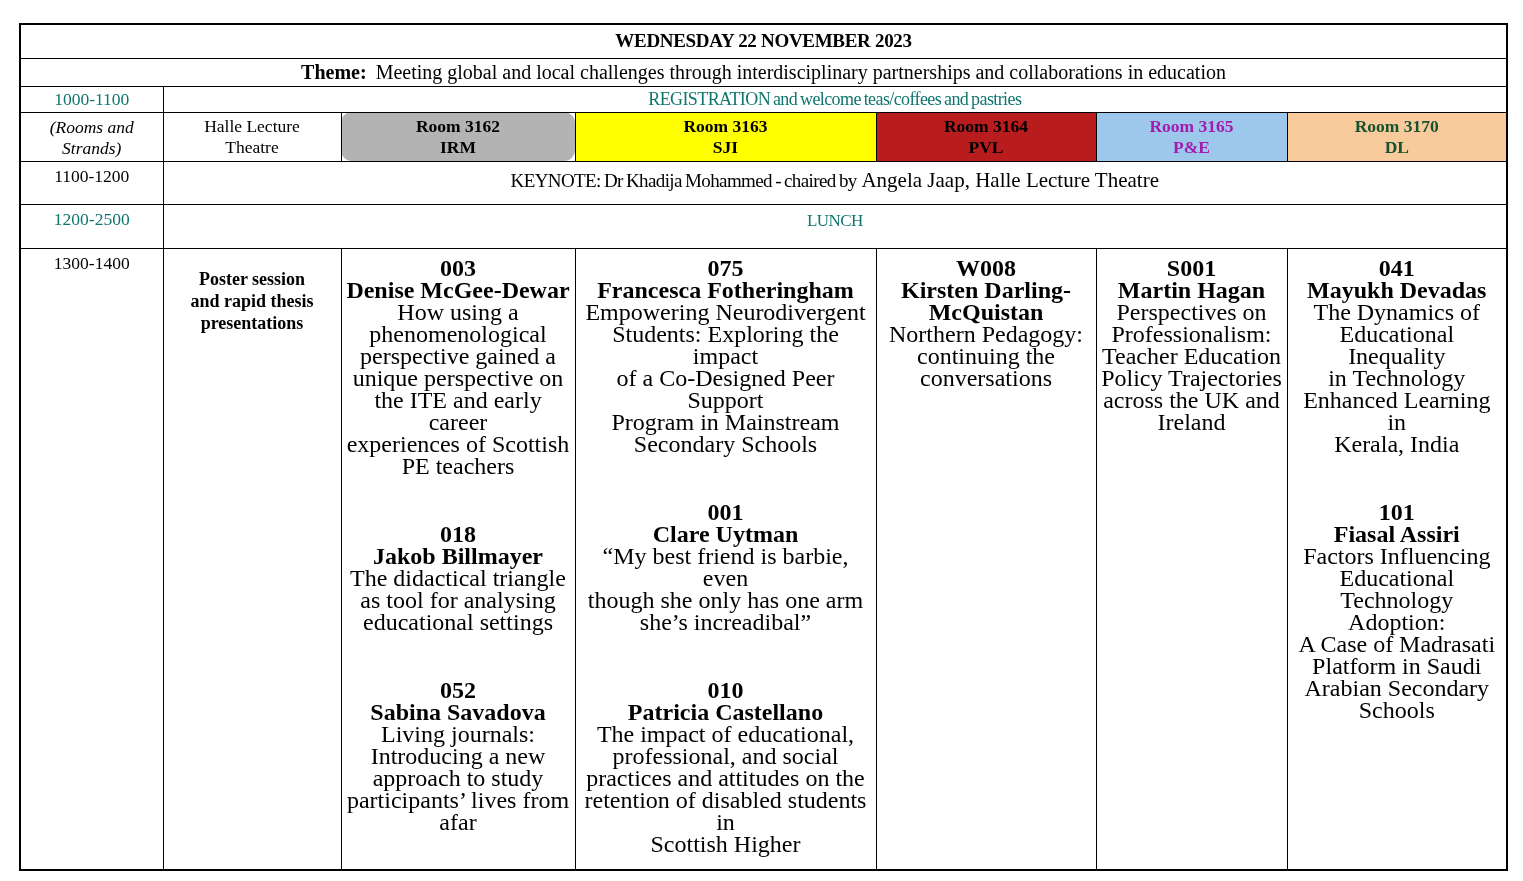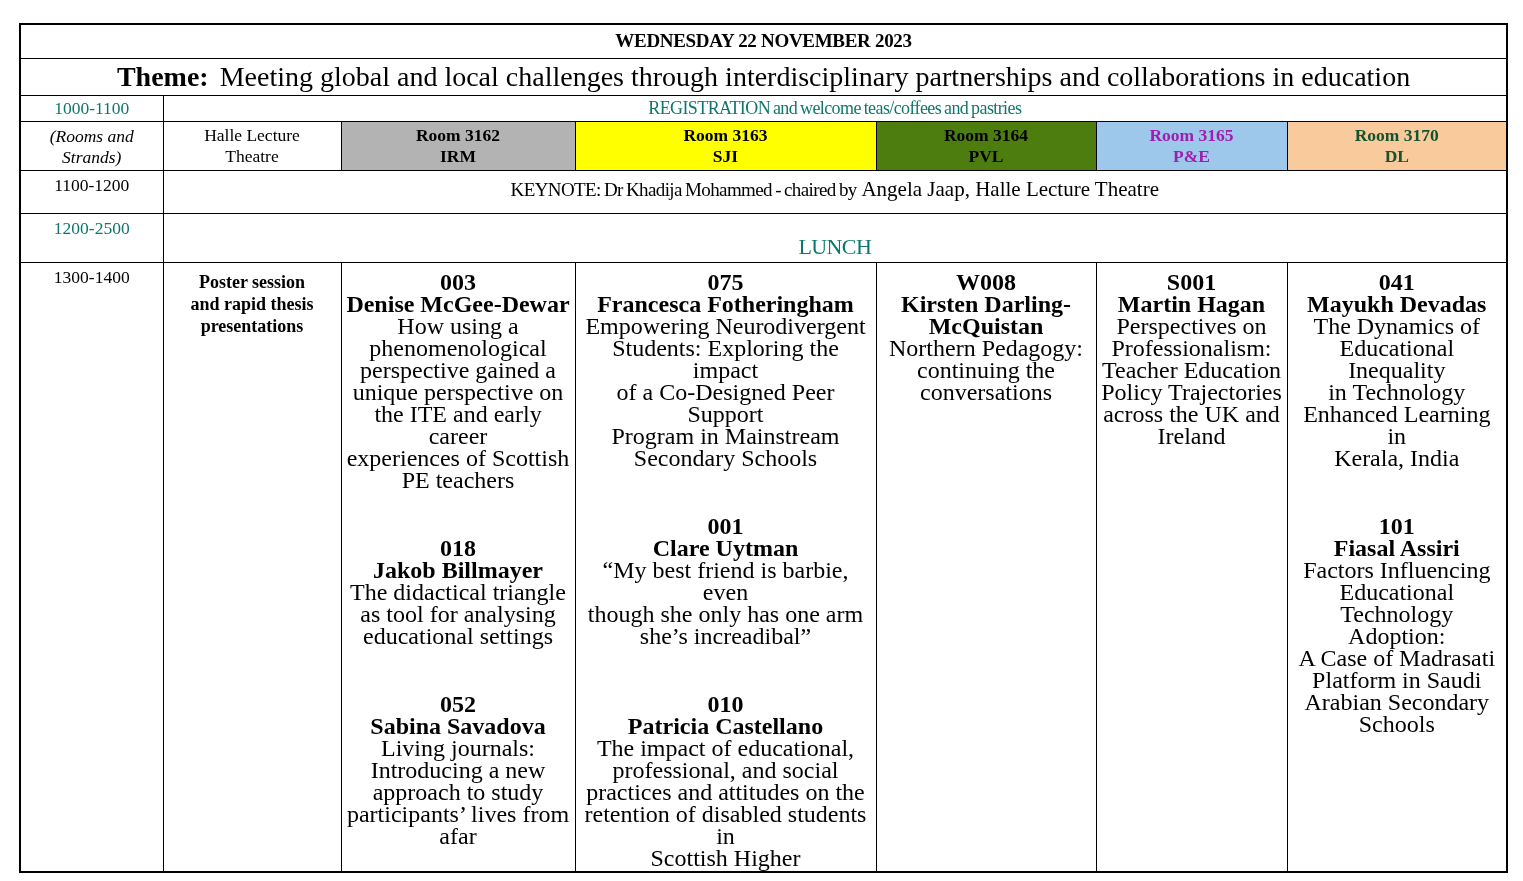--- a/index.html
+++ b/index.html
@@ -30,47 +30,47 @@
   .cond{letter-spacing:-0.6px;word-spacing:-1px;text-align:center;}
 
   tr.r-title{height:34px;}
   tr.r-theme{height:25px;}
   tr.r-reg{height:26px;}
   tr.r-rooms{height:46px;}
   tr.r-keynote{height:43px;}
   tr.r-lunch{height:44px;}
 
   .title-cell{font-size:19px;font-weight:bold;letter-spacing:-0.3px;}
-  .theme-cell{font-size:28px;}
+  .theme-cell{font-size:20px;}
   .theme-cell b{margin-right:4px;}
 
   .time-cell{font-size:17.5px;vertical-align:top;padding-top:4px;}
   tr.r-reg .time-cell{padding-top:2px;}
   tr.r-rooms .time-cell{vertical-align:middle;font-size:17.5px;}
   .reg-cell{font-size:18px;vertical-align:top;padding-top:2px;}
   .room-head{font-size:17.5px;font-weight:bold;line-height:21px;}
   .room-halle{font-weight:normal;background:#ffffff;}
-  .room-irm{background:#B3B3B3;}
+  .room-irm{background:#B3B3B3;border-radius:11px;}
   .room-sji{background:#FFFF00;}
-  .room-pvl{background:#4d7c0f;}
+  .room-pvl{background:#b91c1c;}
   .room-pe{background:#9EC7EC;color:#a21caf;}
   .room-dl{background:#F9CA9C;color:#14532d;}
 
   .keynote-cell{vertical-align:top;padding-top:6px;font-size:19px;}
   .keynote-cell .part2{font-size:21px;letter-spacing:0;}
-  .lunch-cell{vertical-align:top;padding-top:20px;font-size:22px;}
+  .lunch-cell{vertical-align:top;padding-top:6px;font-size:17px;}
 
   .sess-cell{
     vertical-align:top;
     padding-top:8px;
     font-size:24px;
     line-height:22px;
   }
   .poster-cell{
-    vertical-align:top;padding-top:8px;
+    vertical-align:top;padding-top:19px;
     font-size:18px;line-height:22px;font-weight:bold;
   }
   .session + .session{margin-top:46px;}
 </style>
 </head>
 <body>
 
 <table class="schedule">
   <colgroup>
     <col style="width:143px">

